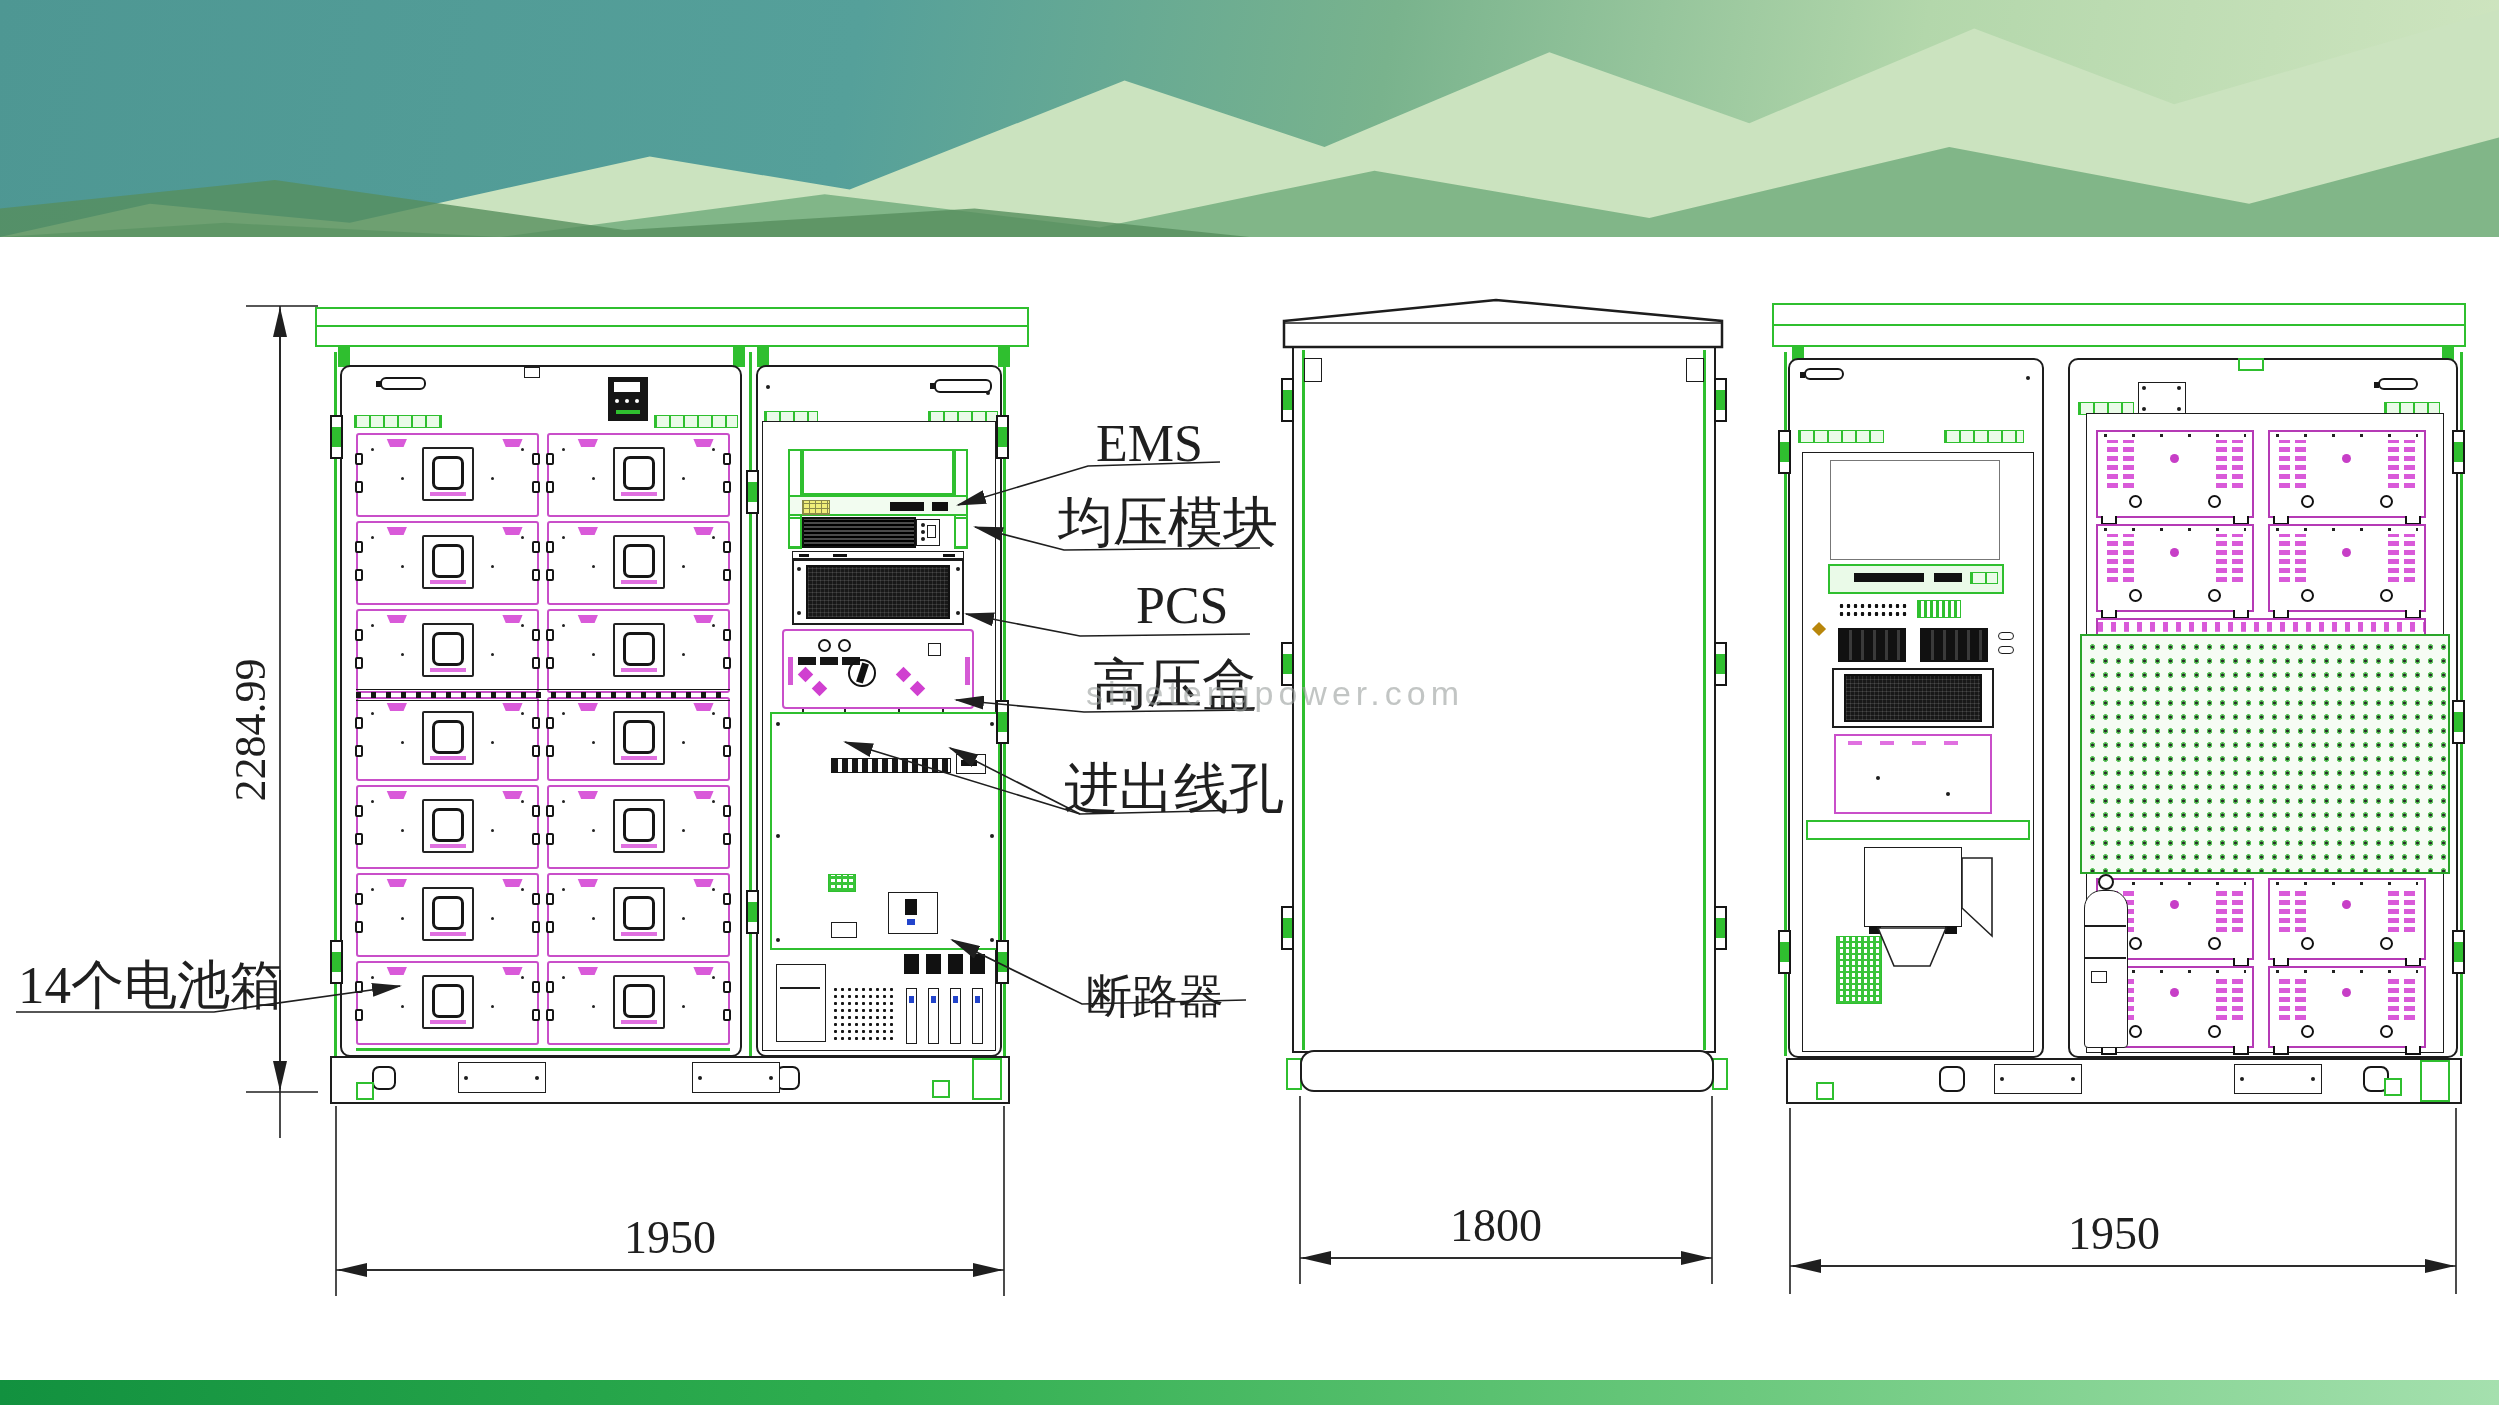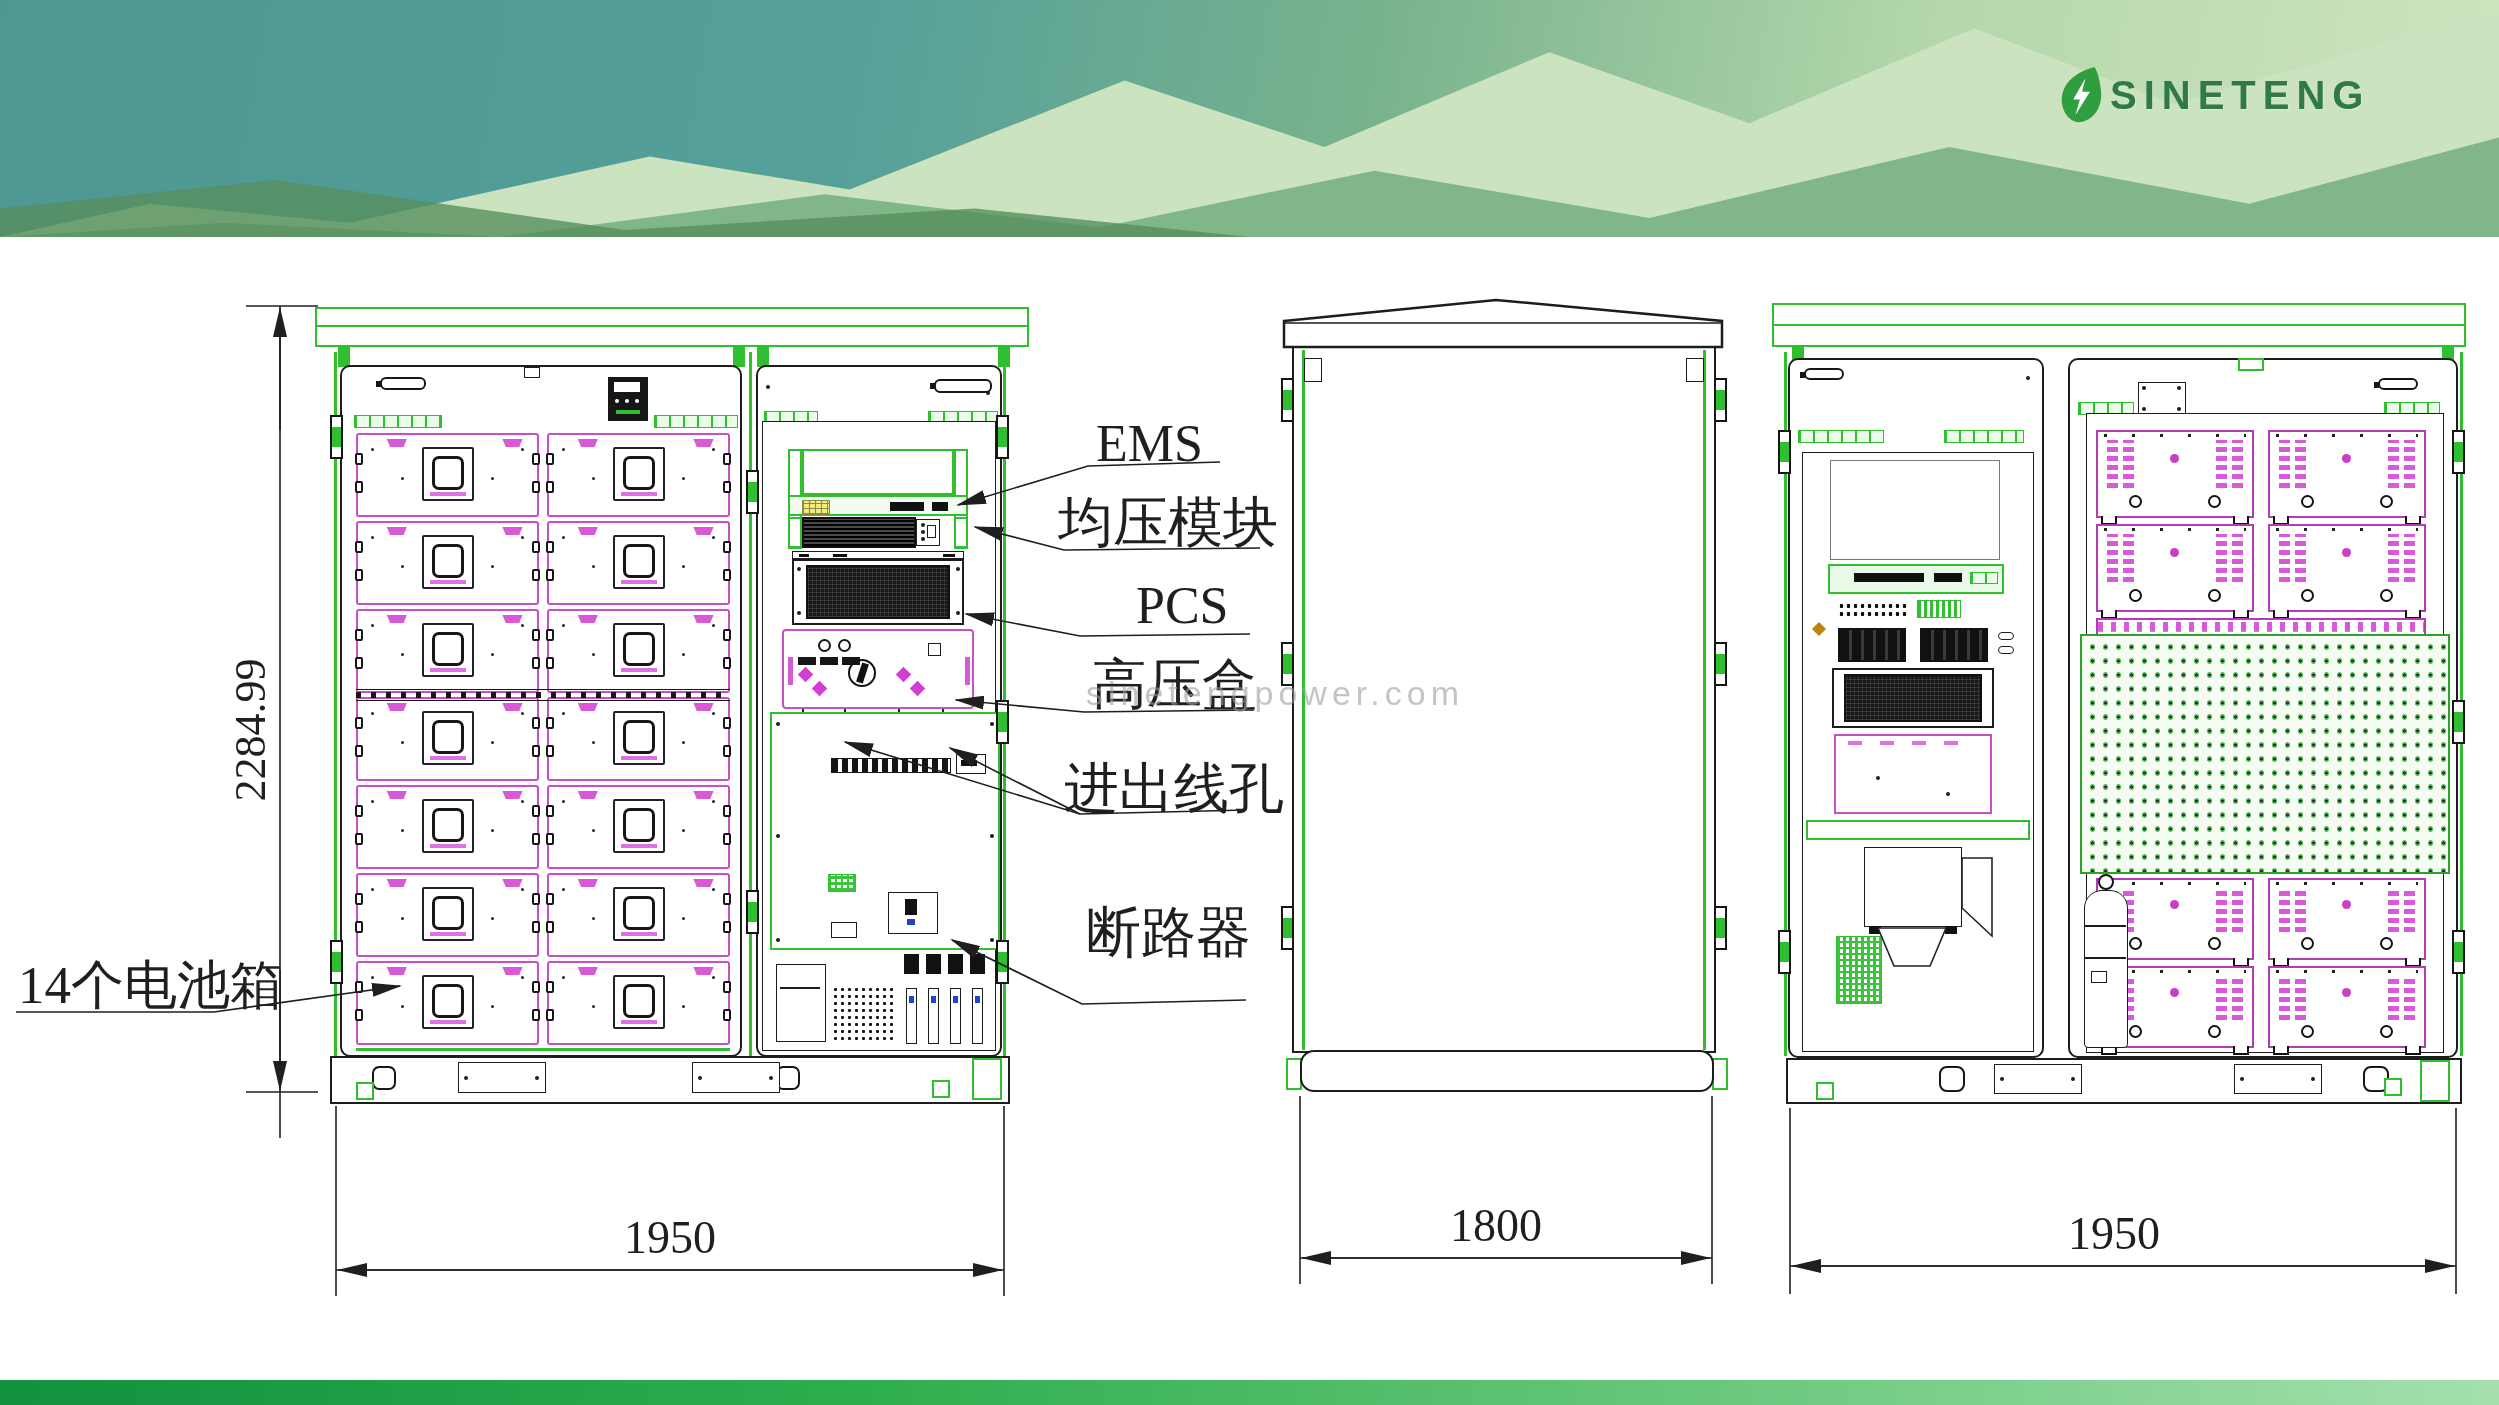--- a/index.html
+++ b/index.html
@@ -83,27 +83,20 @@
 </style>
 </head>
 <body>
 
 <div id="stage">
 
   <header id="hdr">
     <div class="mt mt1"></div>
     <div class="mt mt2"></div>
     <div class="mt mt3"></div>
-    <div id="logo">
-      <svg width="46" height="58" viewBox="0 0 40 52">
-        <path d="M32 1 C13 6 1 18 3 34 C5 46 14 52 21 50 C32 47 39 37 38 23 C37 13 35 5 32 1 Z" fill="#2f9e3f"></path>
-        <path d="M24 11 L13 30 L19 30 L15 44 L28 23 L21 23 Z" fill="#ffffff"></path>
-      </svg>
-      <span>SINETENG</span>
-    </div>
   </header>
 
   <div id="canvas">
 
     <div class="a grn" style="left:315px;top:307px;width:714px;height:40px"></div>
     <div class="a gfill" style="left:317px;top:325px;width:710px;height:2px"></div>
     <div class="a gfill" style="left:338px;top:347px;width:12px;height:20px"></div>
     <div class="a gfill" style="left:733px;top:347px;width:12px;height:20px"></div>
     <div class="a gfill" style="left:757px;top:347px;width:12px;height:20px"></div>
     <div class="a gfill" style="left:998px;top:347px;width:12px;height:20px"></div>
@@ -718,21 +711,21 @@
       <path d="M1080,814 L950,748" fill="none" stroke="#1f1f1f" stroke-width="1.6" marker-end="url(#arr)"></path>
       <path d="M1246,1000 L1082,1004 L952,940" fill="none" stroke="#1f1f1f" stroke-width="1.6" marker-end="url(#arr)"></path>
       <path d="M16,1012 L214,1012 L400,986" fill="none" stroke="#1f1f1f" stroke-width="1.6" marker-end="url(#arr)"></path>
     </svg>
 
     <div class="cad-label" id="lbl-ems" style="left:1096px;top:414px;font-size:52px">EMS</div>
     <div class="cad-label" style="left:1058px;top:486px;font-size:55px">均压模块</div>
     <div class="cad-label" style="left:1136px;top:576px;font-size:52px">PCS</div>
     <div class="cad-label" style="left:1092px;top:648px;font-size:55px">高压盒</div>
     <div class="cad-label" style="left:1064px;top:752px;font-size:55px">进出线孔</div>
-    <div class="cad-label" style="left:1086px;top:896px;font-size:55px">断路器</div>
+    <div class="cad-label" style="left:1086px;top:966px;font-size:46px">断路器</div>
     <div class="cad-label" style="left:18px;top:950px;font-size:53px">14个电池箱</div>
 
     <div class="dim-text" style="left:250px;top:730px;font-size:44px;transform:translate(-50%,-50%) rotate(-90deg)">2284.99</div>
     <div class="dim-text" style="left:670px;top:1264px;font-size:46px;transform:translate(-50%,-100%)">1950</div>
     <div class="dim-text" style="left:1496px;top:1252px;font-size:46px;transform:translate(-50%,-100%)">1800</div>
     <div class="dim-text" style="left:2114px;top:1260px;font-size:46px;transform:translate(-50%,-100%)">1950</div>
 
     <div id="wm">sinetengpower.com</div>
   </div>
 

